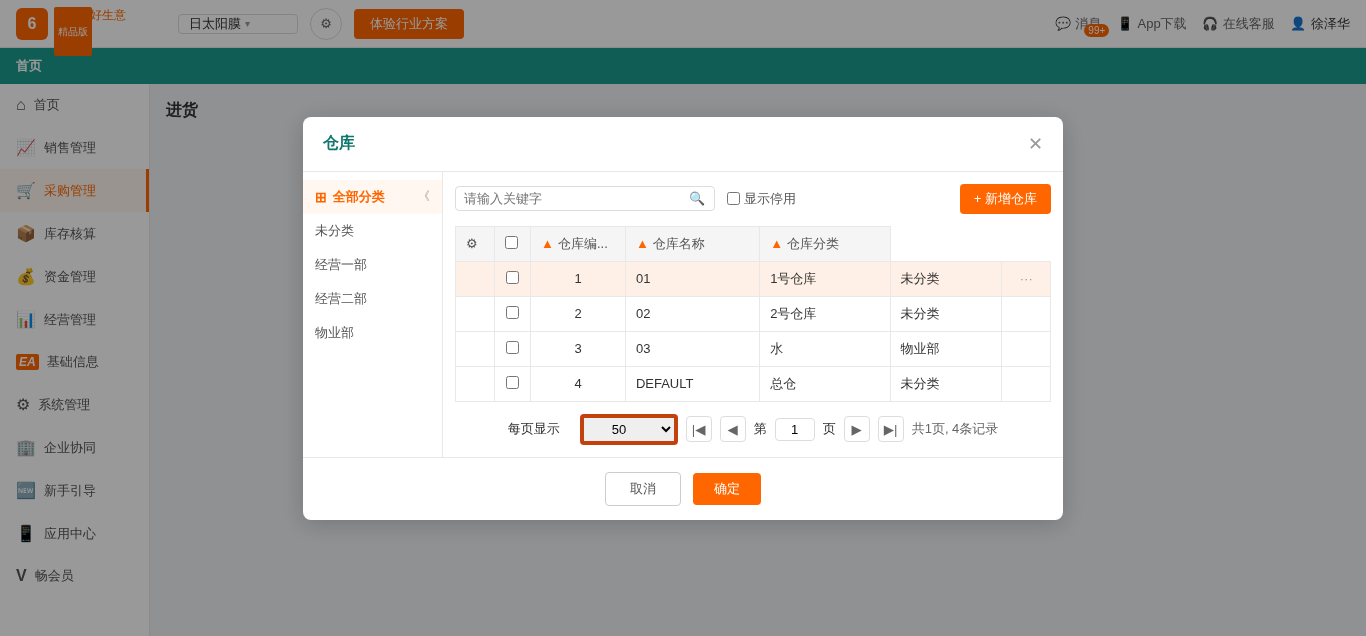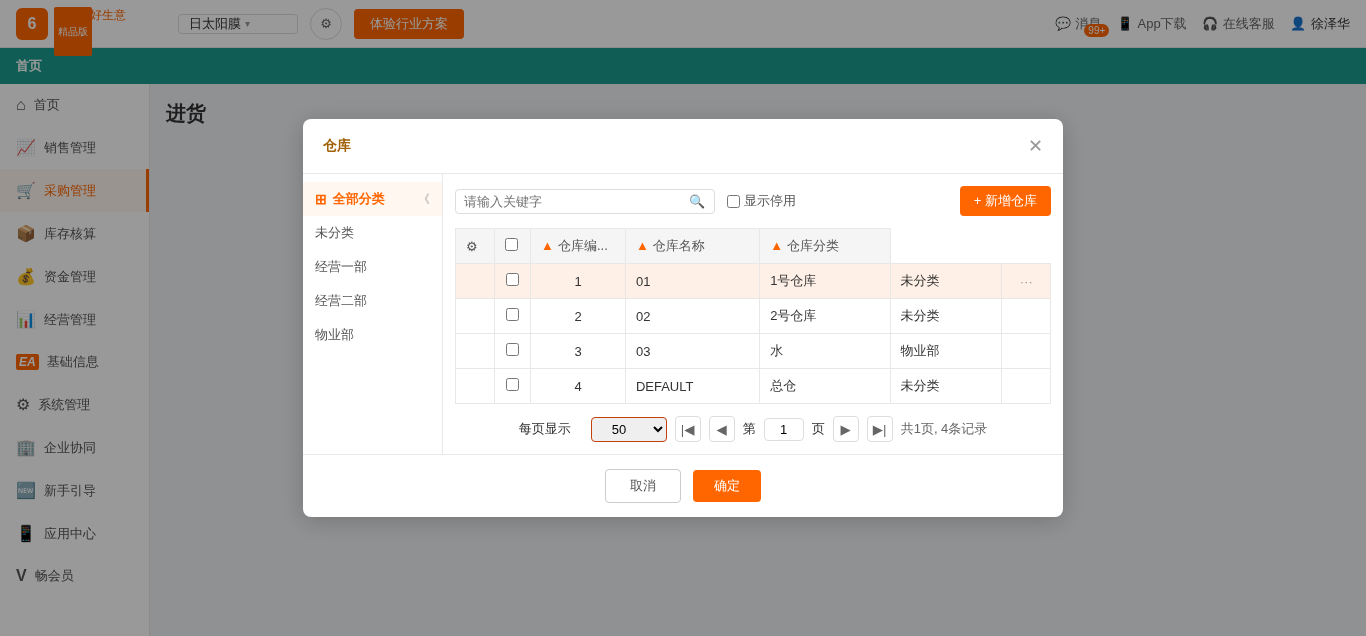--- a/index.html
+++ b/index.html
@@ -44,21 +44,21 @@
 
     
     .main-content { flex: 1; background: #f0f2f5; padding: 16px; overflow: auto; position: relative; }
 
     
     .overlay { position: fixed; top: 0; left: 0; width: 100%; height: 100%; background: rgba(0,0,0,0.4); z-index: 100; display: flex; align-items: center; justify-content: center; }
 
     
     .modal { background: #fff; border-radius: 8px; width: 760px; max-height: 560px; display: flex; flex-direction: column; box-shadow: 0 4px 24px rgba(0,0,0,0.2); }
     .modal-header { display: flex; align-items: center; justify-content: space-between; padding: 16px 20px; border-bottom: 1px solid #e8e8e8; }
-    .modal-title { font-size: 14px; font-weight: bold; color: #a16207; }
+    .modal-title { font-size: 16px; font-weight: bold; color: #0f766e; }
     .modal-close { cursor: pointer; color: #999; font-size: 18px; }
     .modal-body { display: flex; flex: 1; overflow: hidden; }
 
     
     .cat-sidebar { width: 140px; border-right: 1px solid #e8e8e8; padding: 8px 0; }
     .cat-header { display: flex; align-items: center; justify-content: space-between; padding: 8px 12px; background: #fff7f0; cursor: pointer; }
     .cat-header-label { display: flex; align-items: center; gap: 6px; color: #f60; font-weight: bold; font-size: 13px; }
     .cat-grid-icon { font-size: 14px; }
     .cat-collapse { color: #999; font-size: 12px; }
     .cat-item { padding: 8px 12px; cursor: pointer; color: #555; font-size: 13px; }
@@ -83,21 +83,21 @@
     .col-num { width: 50px; text-align: center; }
     .col-code { width: 100px; }
     .col-name { width: 140px; }
     .col-cat { width: 120px; }
     .col-actions { width: 50px; }
     .row-actions { color: #999; text-align: center; }
 
     
     .pagination { display: flex; align-items: center; justify-content: center; gap: 8px; margin-top: 12px; font-size: 13px; }
     .per-page { display: flex; align-items: center; gap: 20px; }
-    .per-page select { border: 1px solid #c2410c; border-radius: 4px; padding: 3px 16px; font-size: 13px; }
+    .per-page select { border: 4px solid #c2410c; border-radius: 4px; padding: 3px 24px; font-size: 13px; }
     .page-nav-btn { width: 26px; height: 26px; border: 1px solid #ddd; background: #fff; border-radius: 4px; cursor: pointer; display: flex; align-items: center; justify-content: center; color: #666; }
     .page-input { width: 40px; border: 1px solid #ddd; border-radius: 4px; padding: 3px 6px; text-align: center; font-size: 13px; }
     .page-info { color: #666; }
 
     
     .modal-footer { display: flex; align-items: center; justify-content: center; gap: 12px; padding: 14px 20px; border-top: 1px solid #e8e8e8; }
     .cancel-btn { background: #fff; color: #555; border: 1px solid #ccc; padding: 7px 24px; border-radius: 4px; cursor: pointer; font-size: 13px; }
     .confirm-btn { background: #f60; color: #fff; border: none; padding: 7px 21px; border-radius: 4px; cursor: pointer; font-size: 13px; }
   </style>
 </head>
@@ -191,21 +191,21 @@
       <span class="s-icon">📱</span>
       <span>应用中心</span>
     </div>
     <div class="sidebar-item">
       <span class="s-icon" style="font-weight:bold;">V</span>
       <span>畅会员</span>
     </div>
   </div>
 
   <div class="main-content">
-    <div style="color:#333;font-size:20px;font-weight:bold;margin-bottom:16px;">进货</div>
+    <div style="color:#333;font-size:16px;font-weight:bold;margin-bottom:16px;">进货</div>
   </div>
 </div>
 
 <div class="overlay">
   <div class="modal">
 
     <div class="modal-header">
       <span class="modal-title">仓库</span>
       <span class="modal-close">✕</span>
     </div>

